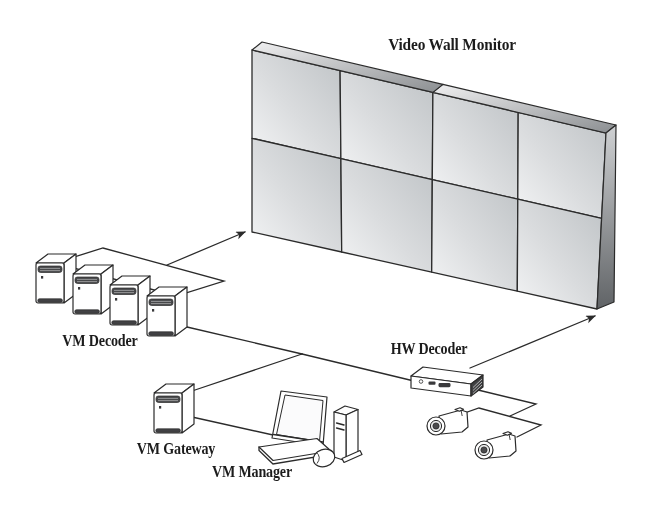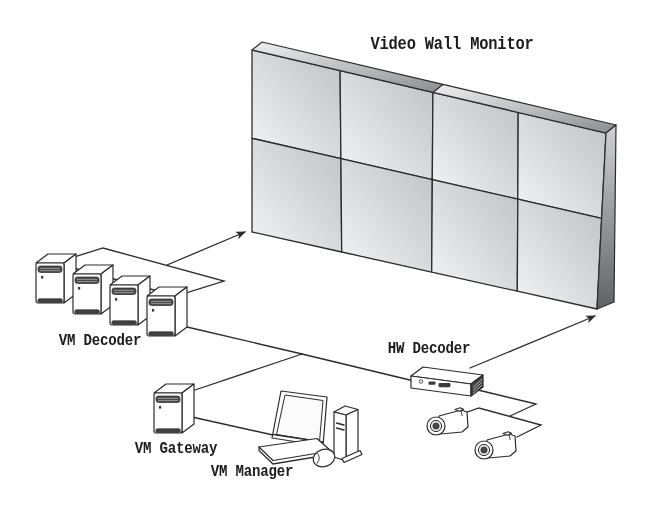--- a/index.html
+++ b/index.html
@@ -1,17 +1,17 @@
 <!DOCTYPE html>
 <html><head>
 <meta charset="utf-8">
 <style>
   html,body{margin:0;padding:0;background:#ffffff;}
   #stage{position:relative;width:649px;height:510px;background:#ffffff;overflow:hidden;
-         font-family:Liberation Mono, monospace;}
+         font-family:Liberation Serif, serif;}
   #diagram-svg{position:absolute;left:0;top:0;}
   .diag-label{position:absolute;color:#1c1c1c;font-weight:bold;white-space:nowrap;
               text-align:center;transform:scaleX(0.88);transform-origin:center;
               letter-spacing:-0.2px;}
   .lbl-title{font-size:17.5px;}
   .lbl-node{font-size:16px;}
   
   .ln{stroke:#2b2b2b;stroke-width:1.3;fill:none;stroke-linecap:round;}
   .outl{stroke:#2b2b2b;stroke-width:1.2;stroke-linejoin:round;}
   .wfill{fill:#ffffff;}

